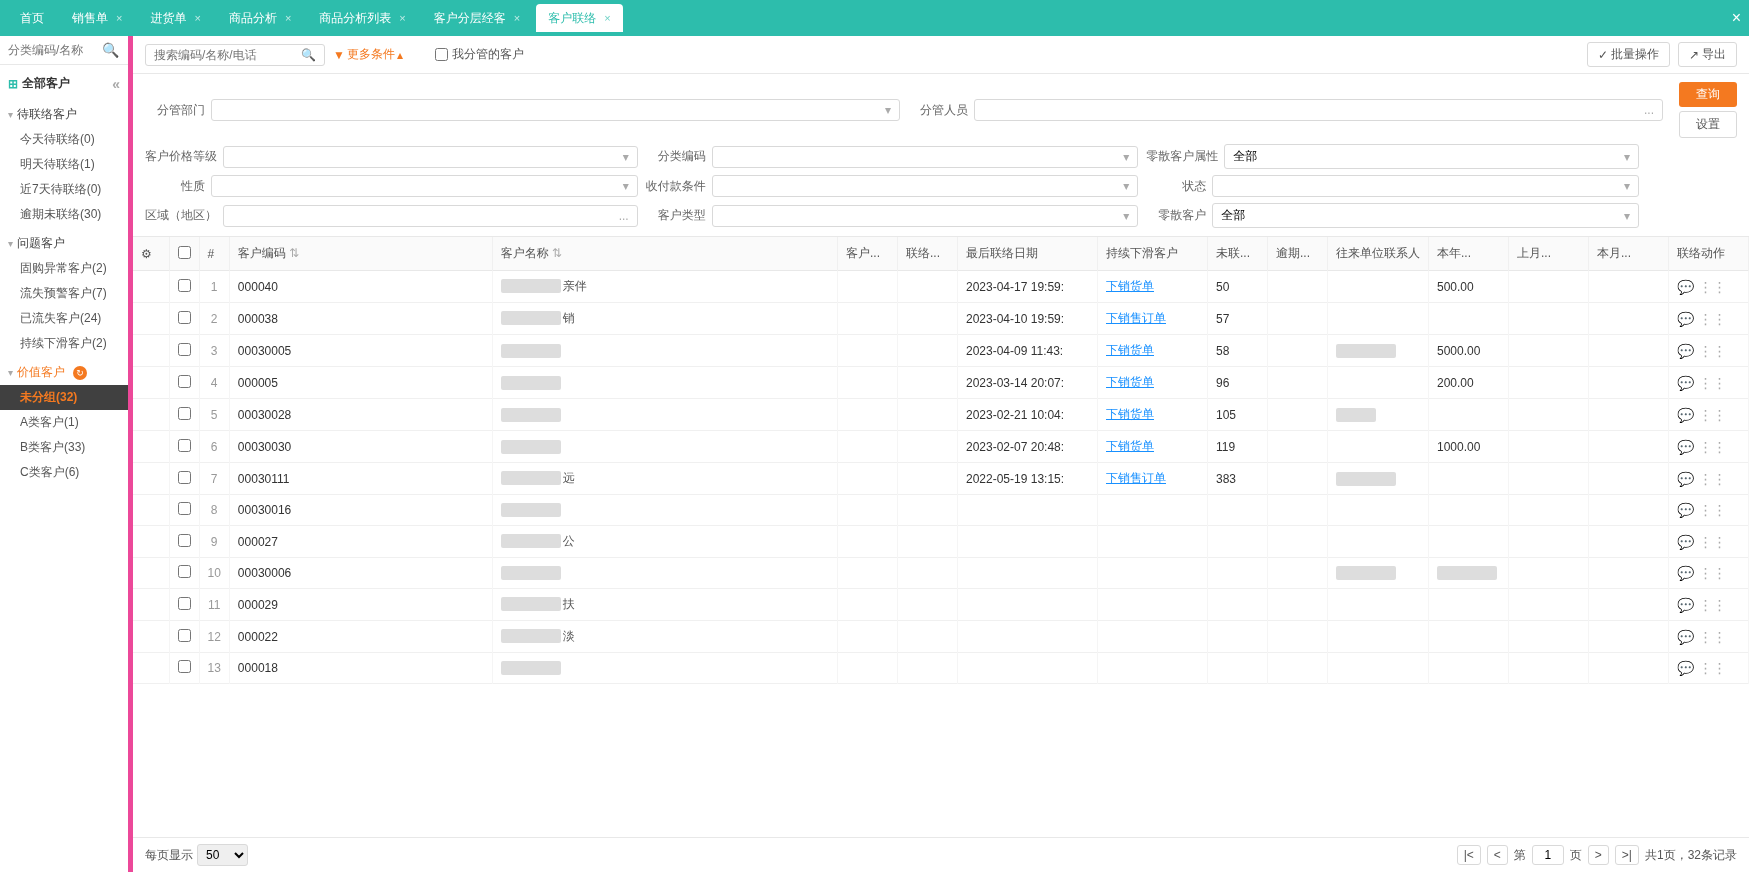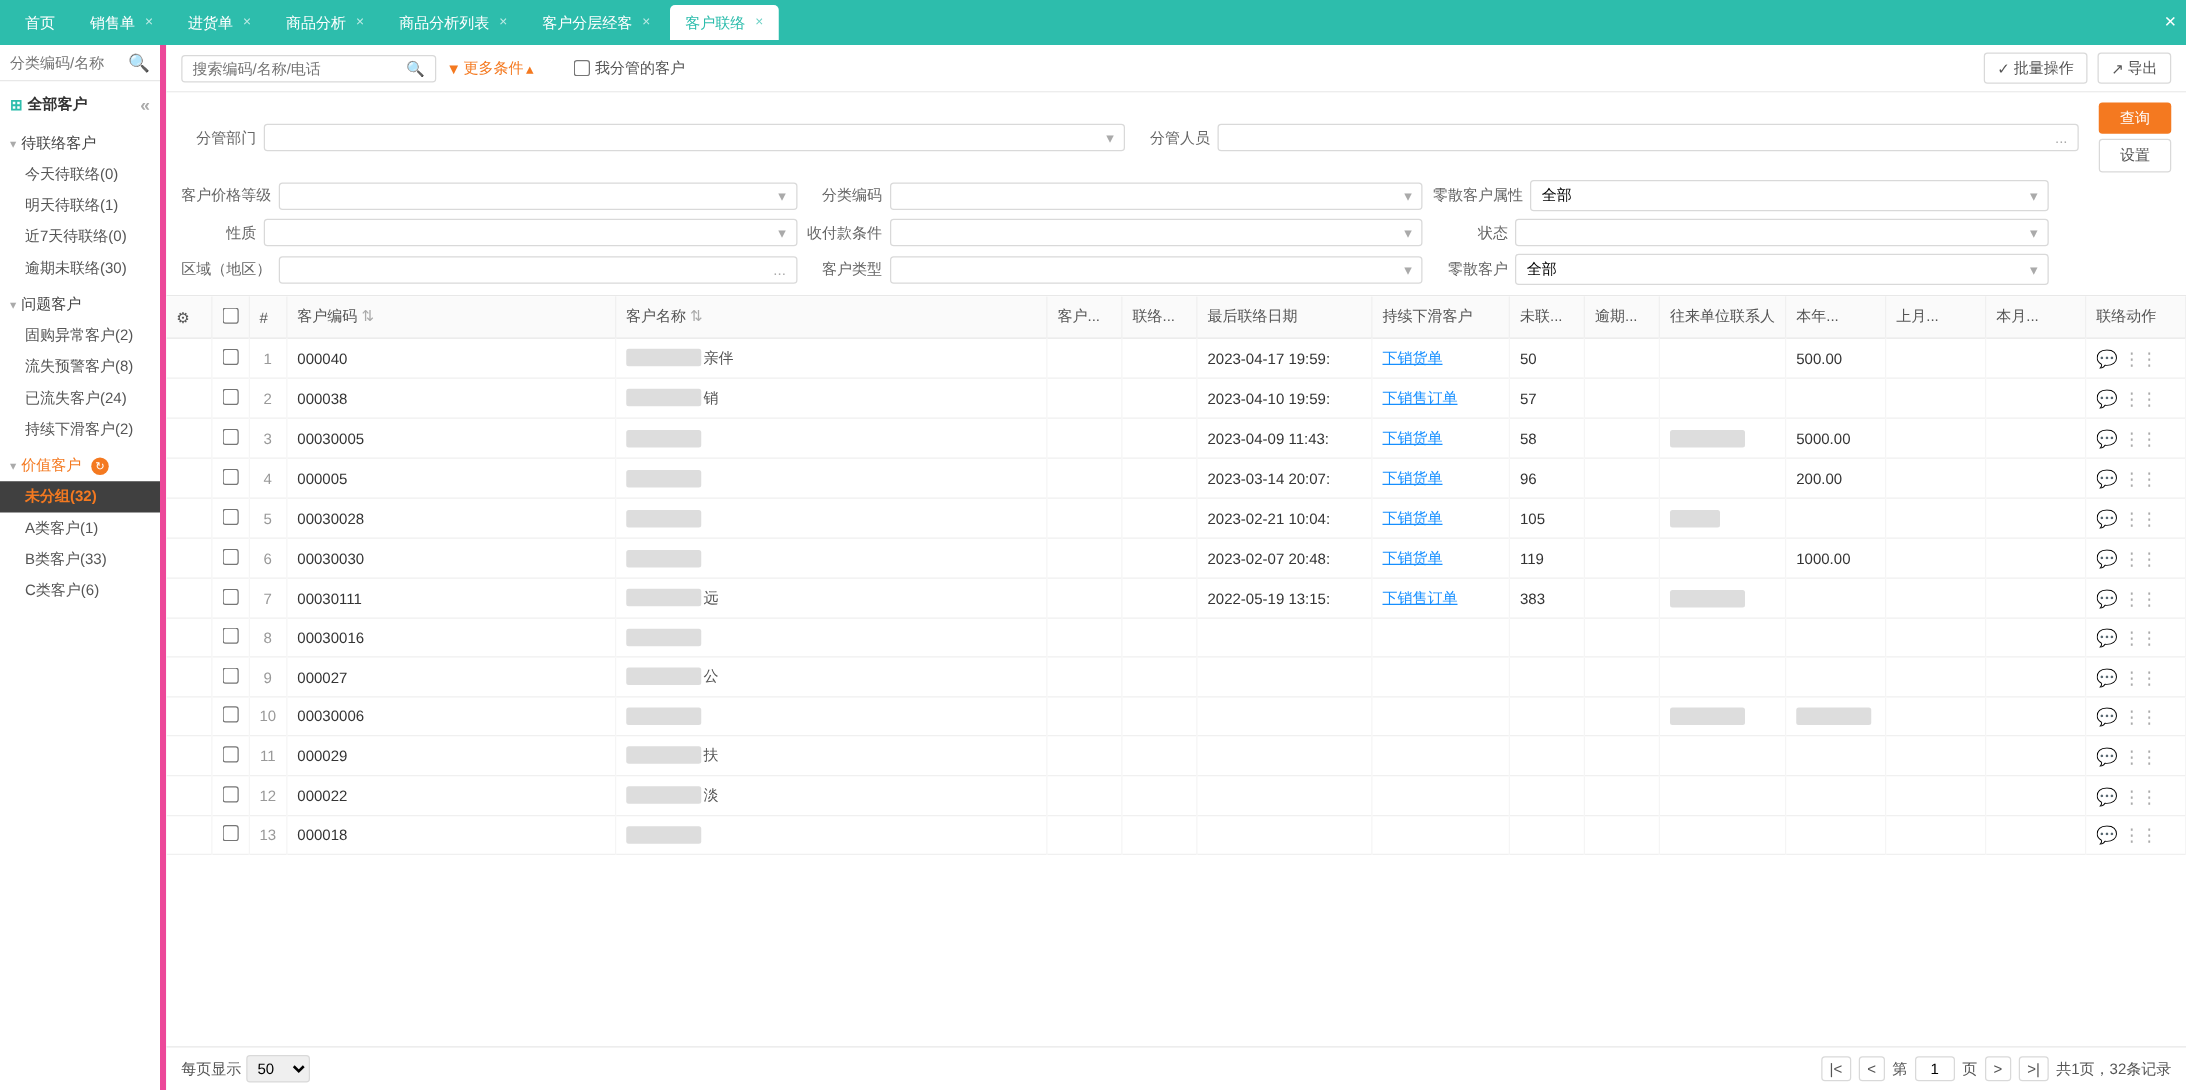--- a/index.html
+++ b/index.html
@@ -152,21 +152,21 @@
       border-bottom: 1px solid #e8e8e8;
       flex-shrink: 0;
     }
     .filter-search {
       display: flex;
       align-items: center;
       border: 1px solid #d9d9d9;
       border-radius: 3px;
       padding: 3px 8px;
       gap: 4px;
-      width: 204px;
+      width: 180px;
     }
     .filter-search input {
       border: none;
       outline: none;
       font-size: 12px;
       width: 100%;
       color: #999;
     }
     .more-filters {
       color: #f47920;
@@ -485,21 +485,21 @@
 
         <div class="sidebar-section">
           <div class="sidebar-section-title">
             <span class="tri">▾</span>
             <span>问题客户</span>
           </div>
           <div class="sidebar-item">
             <span>固购异常客户(2)</span>
           </div>
           <div class="sidebar-item">
-            <span>流失预警客户(8)</span>
+            <span>流失预警客户(7)</span>
           </div>
           <div class="sidebar-item">
             <span>已流失客户(24)</span>
           </div>
           <div class="sidebar-item">
             <span>持续下滑客户(2)</span>
           </div>
         </div>
 
         <div class="sidebar-section">

